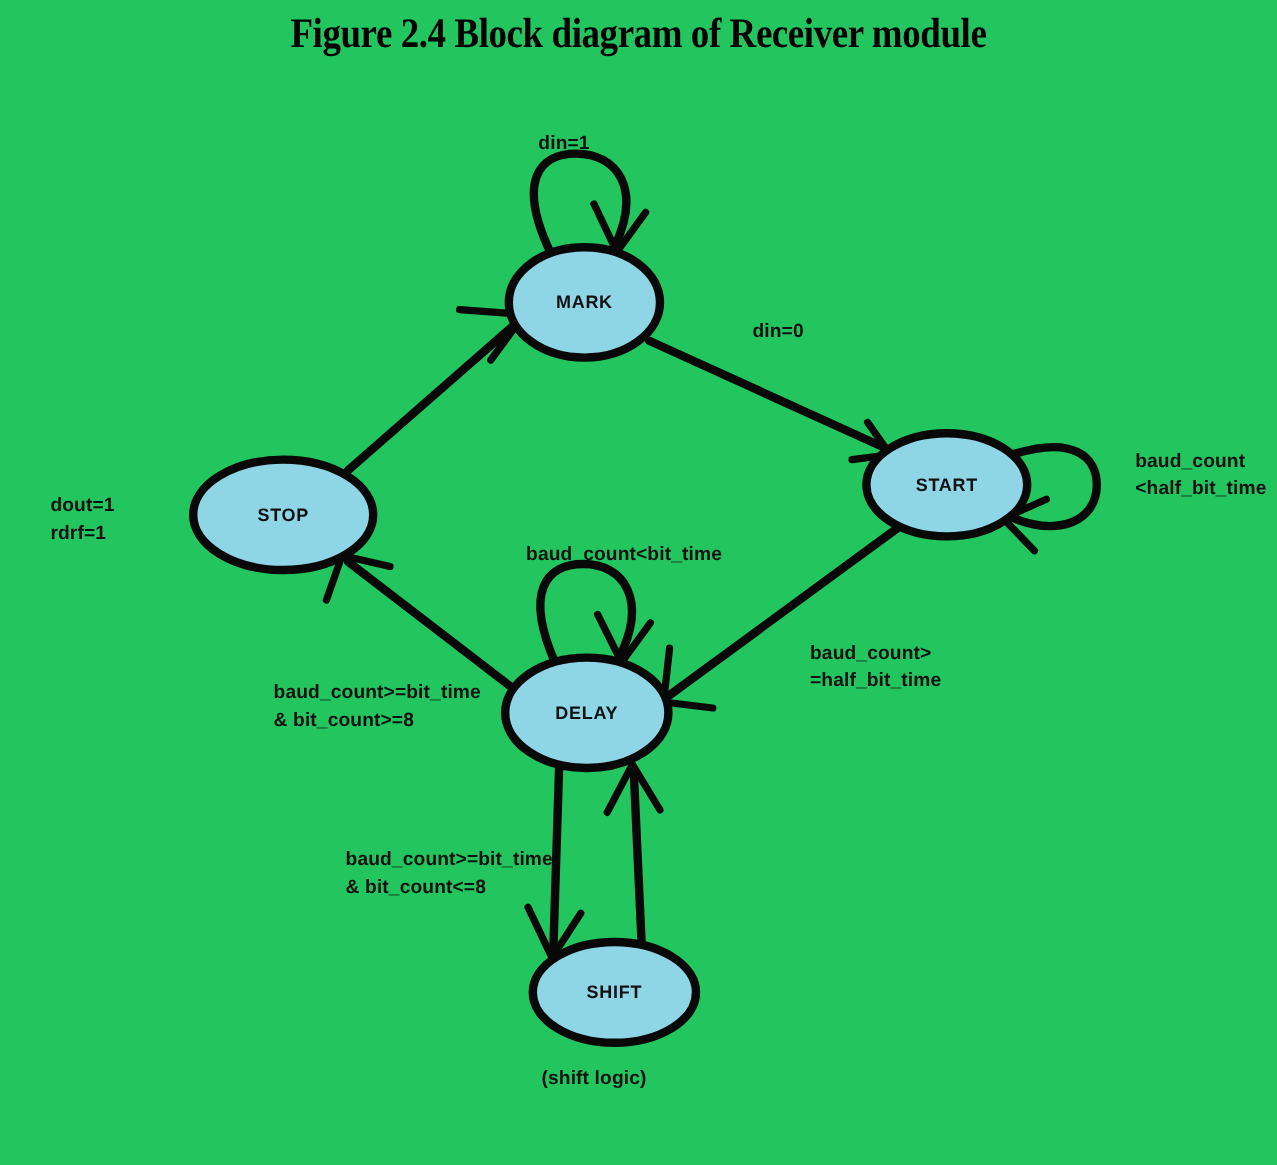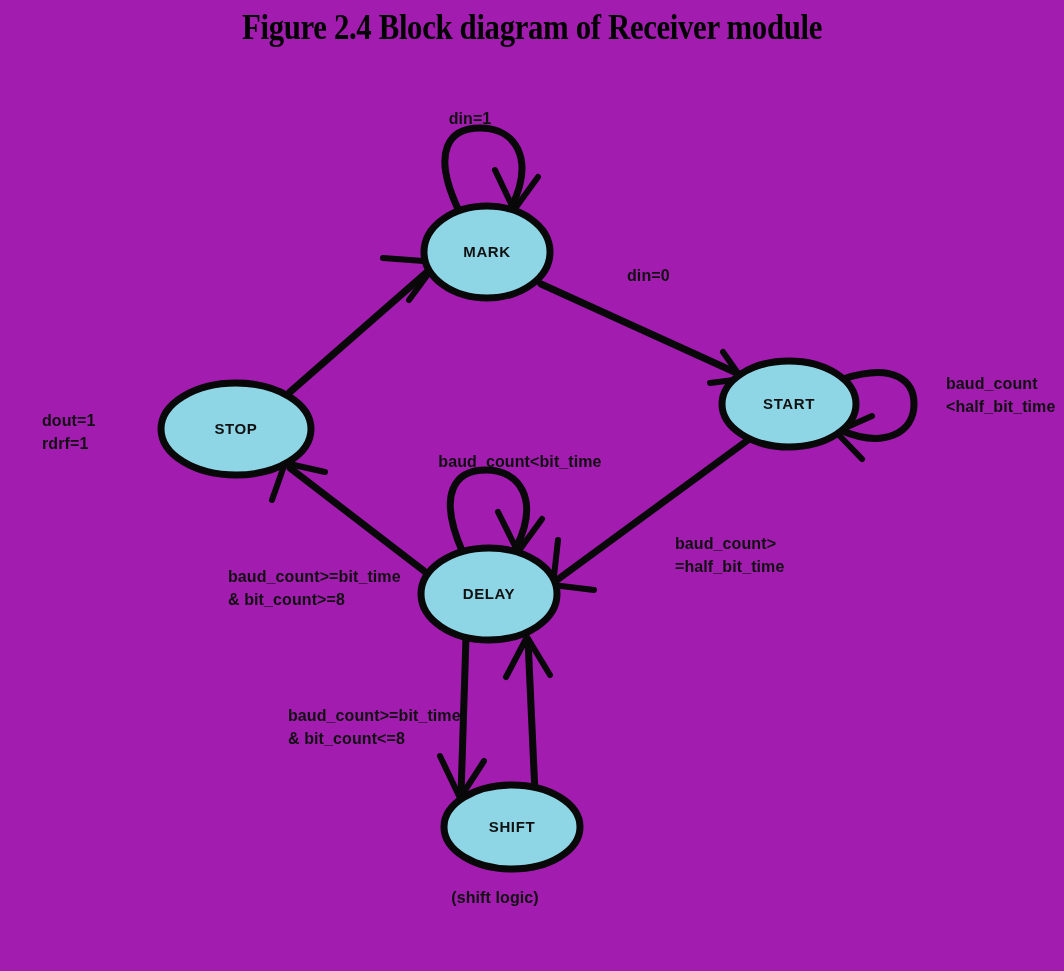--- a/index.html
+++ b/index.html
@@ -11,21 +11,21 @@
     width: 1064px;
     height: 971px;
     font-family: "Liberation Sans", sans-serif;
     overflow: hidden;
     position: relative;
   }
   #figure-root {
     position: relative;
     width: 1064px;
     height: 971px;
-    background: #a21caf;
+    background: #22c55e;
   }
   .figure-title {
     position: absolute;
     top: 8px;
     left: 0;
     width: 1064px;
     text-align: center;
     font-family: "Liberation Serif", serif;
     font-weight: bold;
     font-size: 35px;

